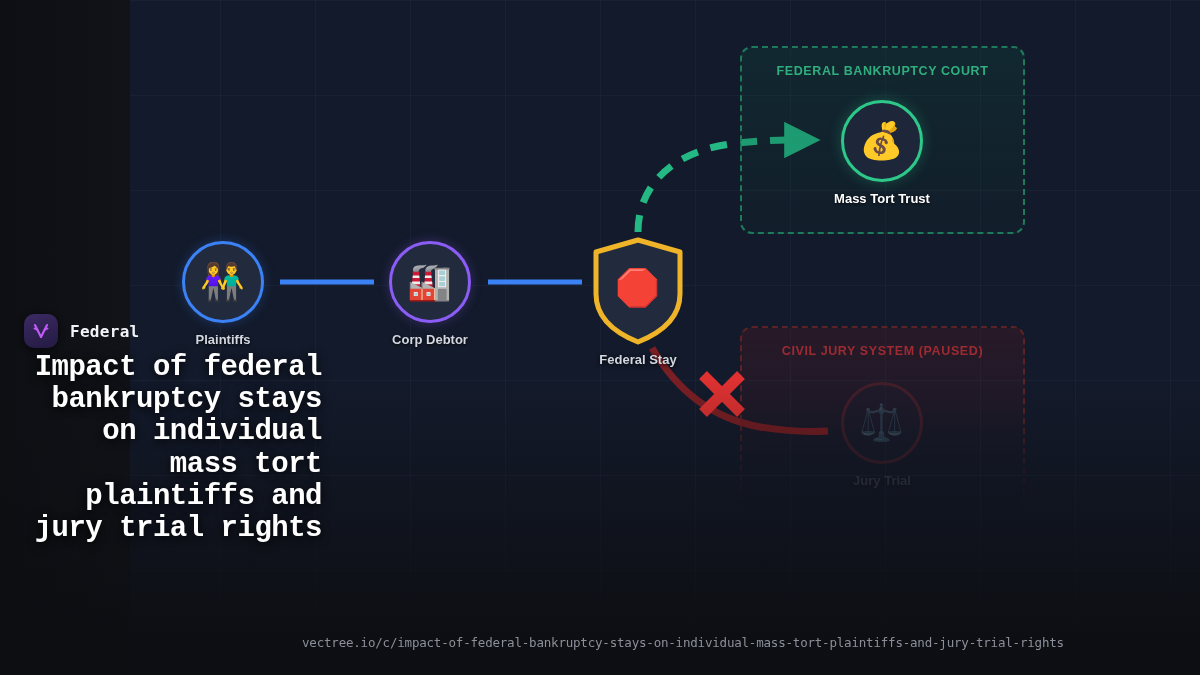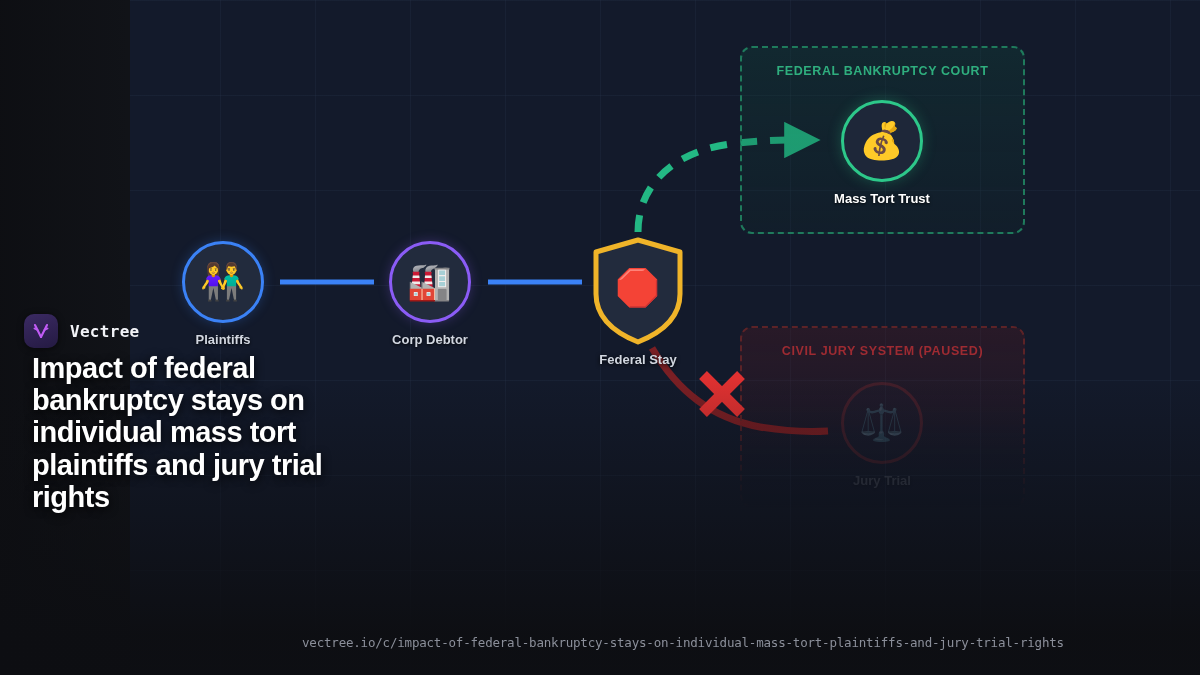--- a/index.html
+++ b/index.html
@@ -112,25 +112,26 @@
     background:linear-gradient(160deg,#3b2a63,#241a42);
     display:flex;align-items:center;justify-content:center;
     box-shadow:0 1px 6px rgba(0,0,0,.6);
   }
   #brand .brand-name{
     font-family:"DejaVu Sans Mono","Liberation Mono",monospace;
     font-size:16px;font-weight:bold;color:#f2f3f7;letter-spacing:.3px;
   }
 
   #headline{
-    position:absolute;left:32px;top:352px;width:300px;z-index:6;
-    font-family:Liberation Sans, sans-serif;
+    position:absolute;left:22px;top:352px;width:300px;z-index:6;
+    font-family:Liberation Mono, monospace;
     font-size:29px;line-height:1.11;font-weight:bold;color:#ffffff;
     letter-spacing:-0.5px;
     text-shadow:0 2px 10px rgba(0,0,0,.95);
+    text-align:right;
   }
 
   #url{
     position:absolute;left:302px;bottom:25px;z-index:6;
     font-family:"DejaVu Sans Mono","Liberation Mono",monospace;
     font-size:12.5px;color:#8b8f9a;letter-spacing:-0.2px;white-space:nowrap;margin-top:40px;
   }
 </style>
 </head>
 <body>
@@ -210,20 +211,20 @@
 
   <div id="brand">
     <div class="logo">
       <svg width="20" height="20" viewBox="0 0 20 20">
         <path d="M 4 4 L 10 16 L 16 4" fill="none" stroke="#c05bf5" stroke-width="2.1" stroke-linecap="round" stroke-linejoin="round"></path>
         <path d="M 6.6 9 L 3.4 7.4" fill="none" stroke="#c05bf5" stroke-width="1.7" stroke-linecap="round"></path>
         <path d="M 13.4 9 L 16.6 7.4" fill="none" stroke="#c05bf5" stroke-width="1.7" stroke-linecap="round"></path>
         <circle cx="10" cy="16" r="1.1" fill="#c05bf5"></circle>
       </svg>
     </div>
-    <div class="brand-name">Vectree</div>
+    <div class="brand-name">Federal</div>
   </div>
 
   <div id="headline">Impact of federal bankruptcy stays on individual mass tort plaintiffs and jury trial rights</div>
 
   <div id="url">vectree.io/c/impact-of-federal-bankruptcy-stays-on-individual-mass-tort-plaintiffs-and-jury-trial-rights</div>
 
 </div>
 
 </body></html>

